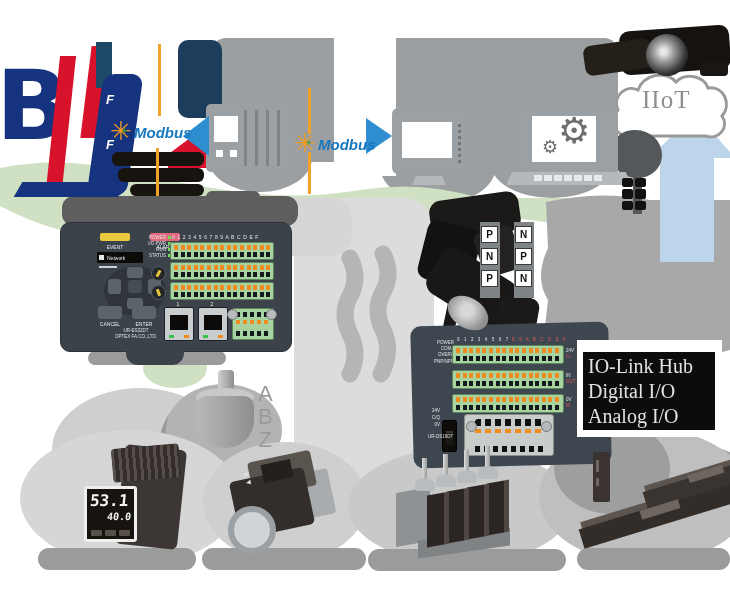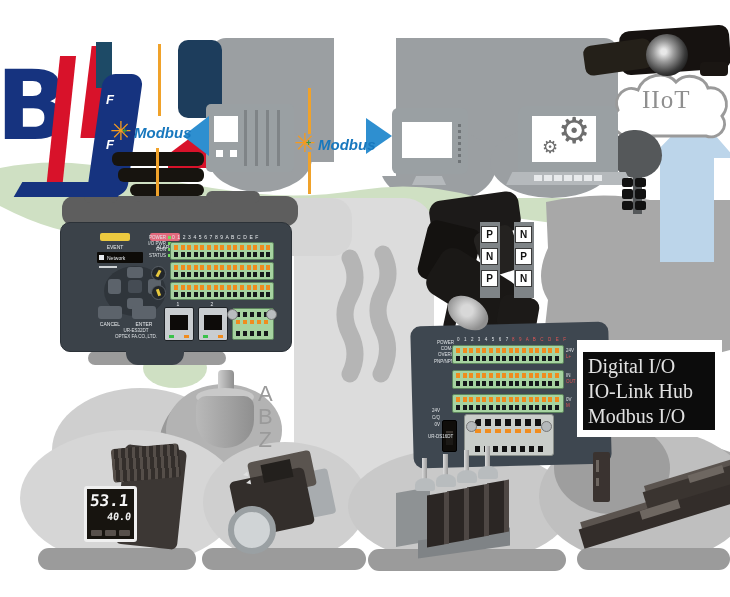--- a/index.html
+++ b/index.html
@@ -292,23 +292,23 @@
       <i class="abs" style="left:8px;top:12px;right:8px;bottom:2px;background:#a6d3a0;z-index:-1"></i>
       <i class="abs" style="left:10px;bottom:3px;right:10px;height:6px;background:repeating-linear-gradient(90deg,#111 0 5px,rgba(0,0,0,0) 5px 9px)"></i>
       <i class="abs" style="left:1px;top:6px;width:9px;height:9px;background:#b5b9bb;border:1px solid #777;border-radius:50%"></i>
       <i class="abs" style="right:1px;top:6px;width:9px;height:9px;background:#b5b9bb;border:1px solid #777;border-radius:50%"></i>
     </div>
   </div>
 
   <div class="abs" style="left:577px;top:340px;width:145px;height:97px;background:#fff;z-index:30">
     <div class="abs" style="left:6px;top:12px;width:132px;height:78px;background:#0c0c0c">
       <div style="font-family:'Liberation Serif',serif;font-size:20px;color:#e2e2e2;line-height:25px;padding:2px 0 0 5px">
+        <div>IO-Link Hub</div>
         <div>Digital I/O</div>
-        <div>IO-Link Hub</div>
-        <div>Modbus I/O</div>
+        <div>Analog I/O</div>
       </div>
     </div>
   </div>
 
   <div class="abs" style="left:120px;top:447px;width:62px;height:100px;background:#3c3734;border-radius:6px;transform:rotate(6deg);z-index:20"></div>
   <div class="abs" style="left:112px;top:446px;width:68px;height:34px;background:#332e2b;border-radius:4px;transform:rotate(-5deg);z-index:21;
               background-image:repeating-linear-gradient(90deg,#554e49 0 3px,rgba(0,0,0,0) 3px 7px)"></div>
   <div class="abs" style="left:84px;top:486px;width:47px;height:50px;background:#17140f;border:3px solid #efefef;border-radius:3px;z-index:22">
     <div class="abs" style="left:3px;top:2px;font-family:'DejaVu Sans Mono',monospace;font-weight:bold;font-size:16px;color:#f5f5f5;transform:skewX(-6deg)">53.1</div>
     <div class="abs" style="right:3px;top:22px;font-family:'DejaVu Sans Mono',monospace;font-weight:bold;font-size:10px;color:#f0f0f0;transform:skewX(-6deg)">40.0</div>

